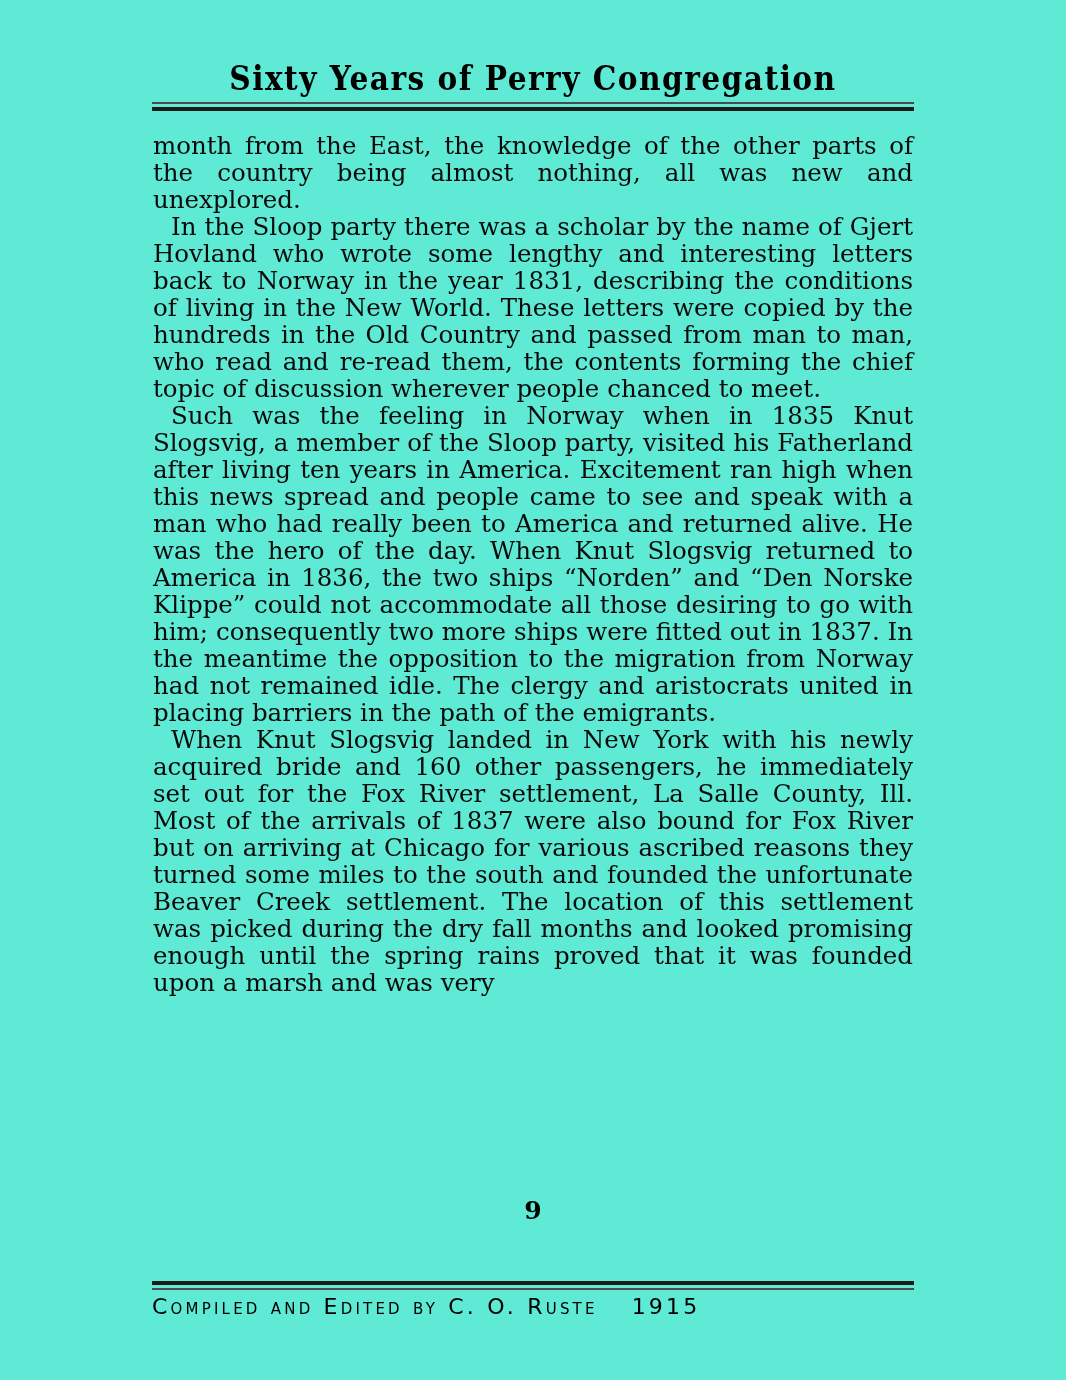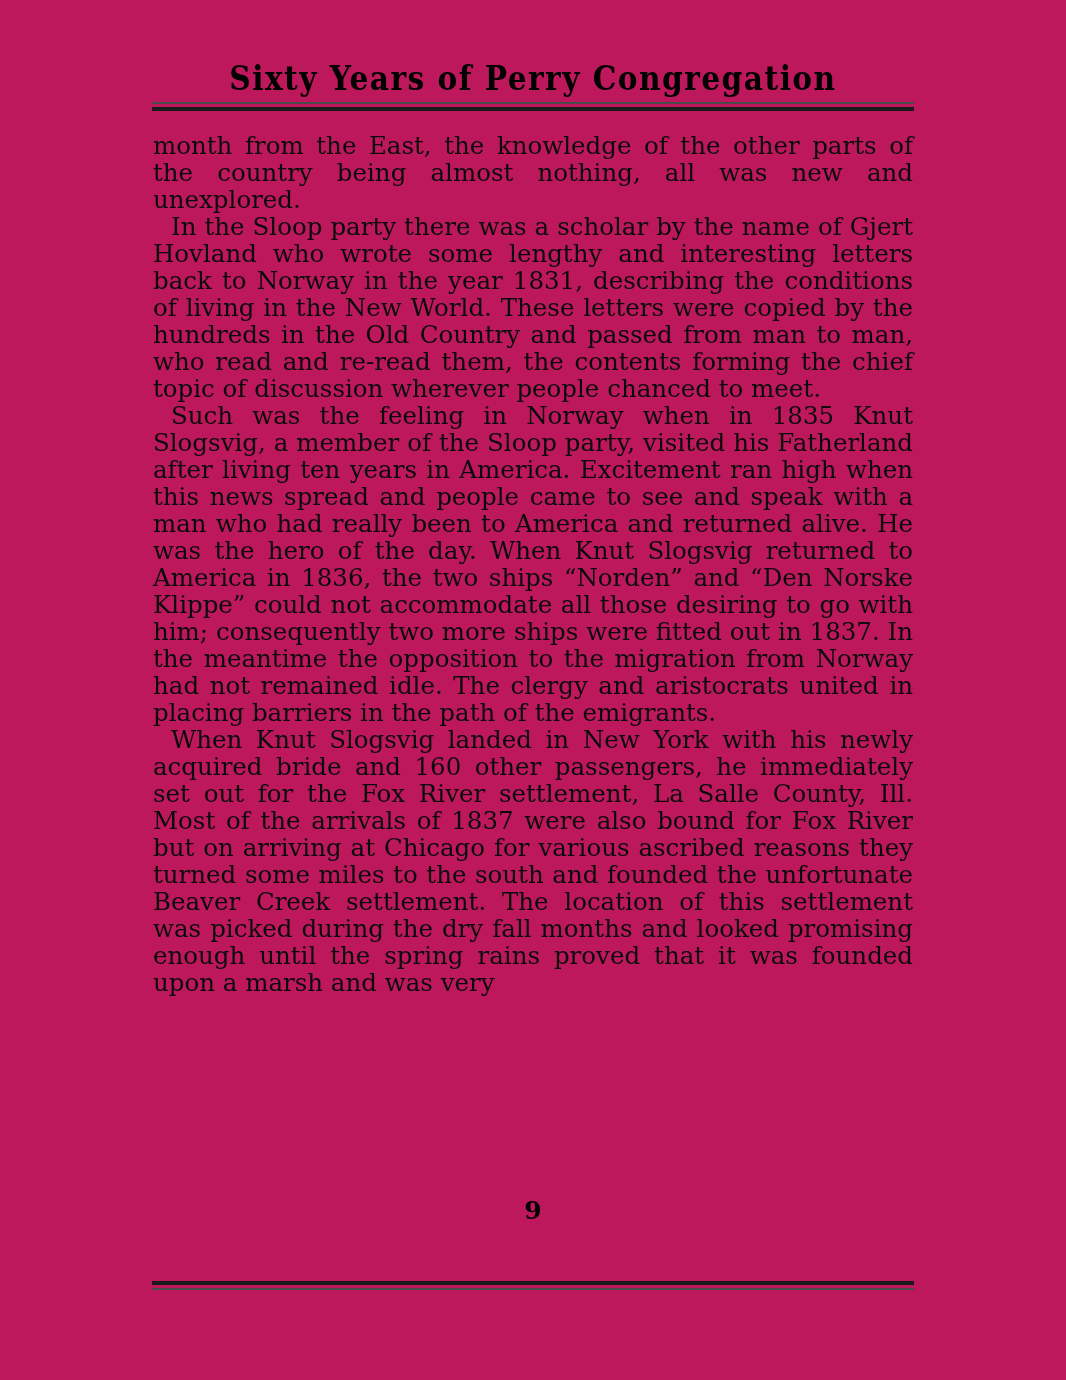--- a/index.html
+++ b/index.html
@@ -6,21 +6,21 @@
     margin: 0;
     padding: 0;
     background: #ffffff;
   }
 
   .page {
     position: relative;
     width: 1066px;
     height: 1380px;
     margin: 0 auto;
-    background: #be185d;
+    background: #5eead4;
     overflow: hidden;
     box-sizing: border-box;
   }
 
   
   .running-head {
     position: absolute;
     left: 152px;
     top: 56px;
     width: 762px;
@@ -155,14 +155,17 @@
   </div>
 
   <div class="folio">9</div>
 
   <div class="rule-group-bottom">
     <div class="rule-thick"></div>
     <div class="rule-gap"></div>
     <div class="rule-thin"></div>
   </div>
 
+  <div class="colophon">
+    <span>Compiled and Edited by C. O. Ruste</span><span class="year">1915</span>
+  </div>
 
 </div>
 
 </body></html>

